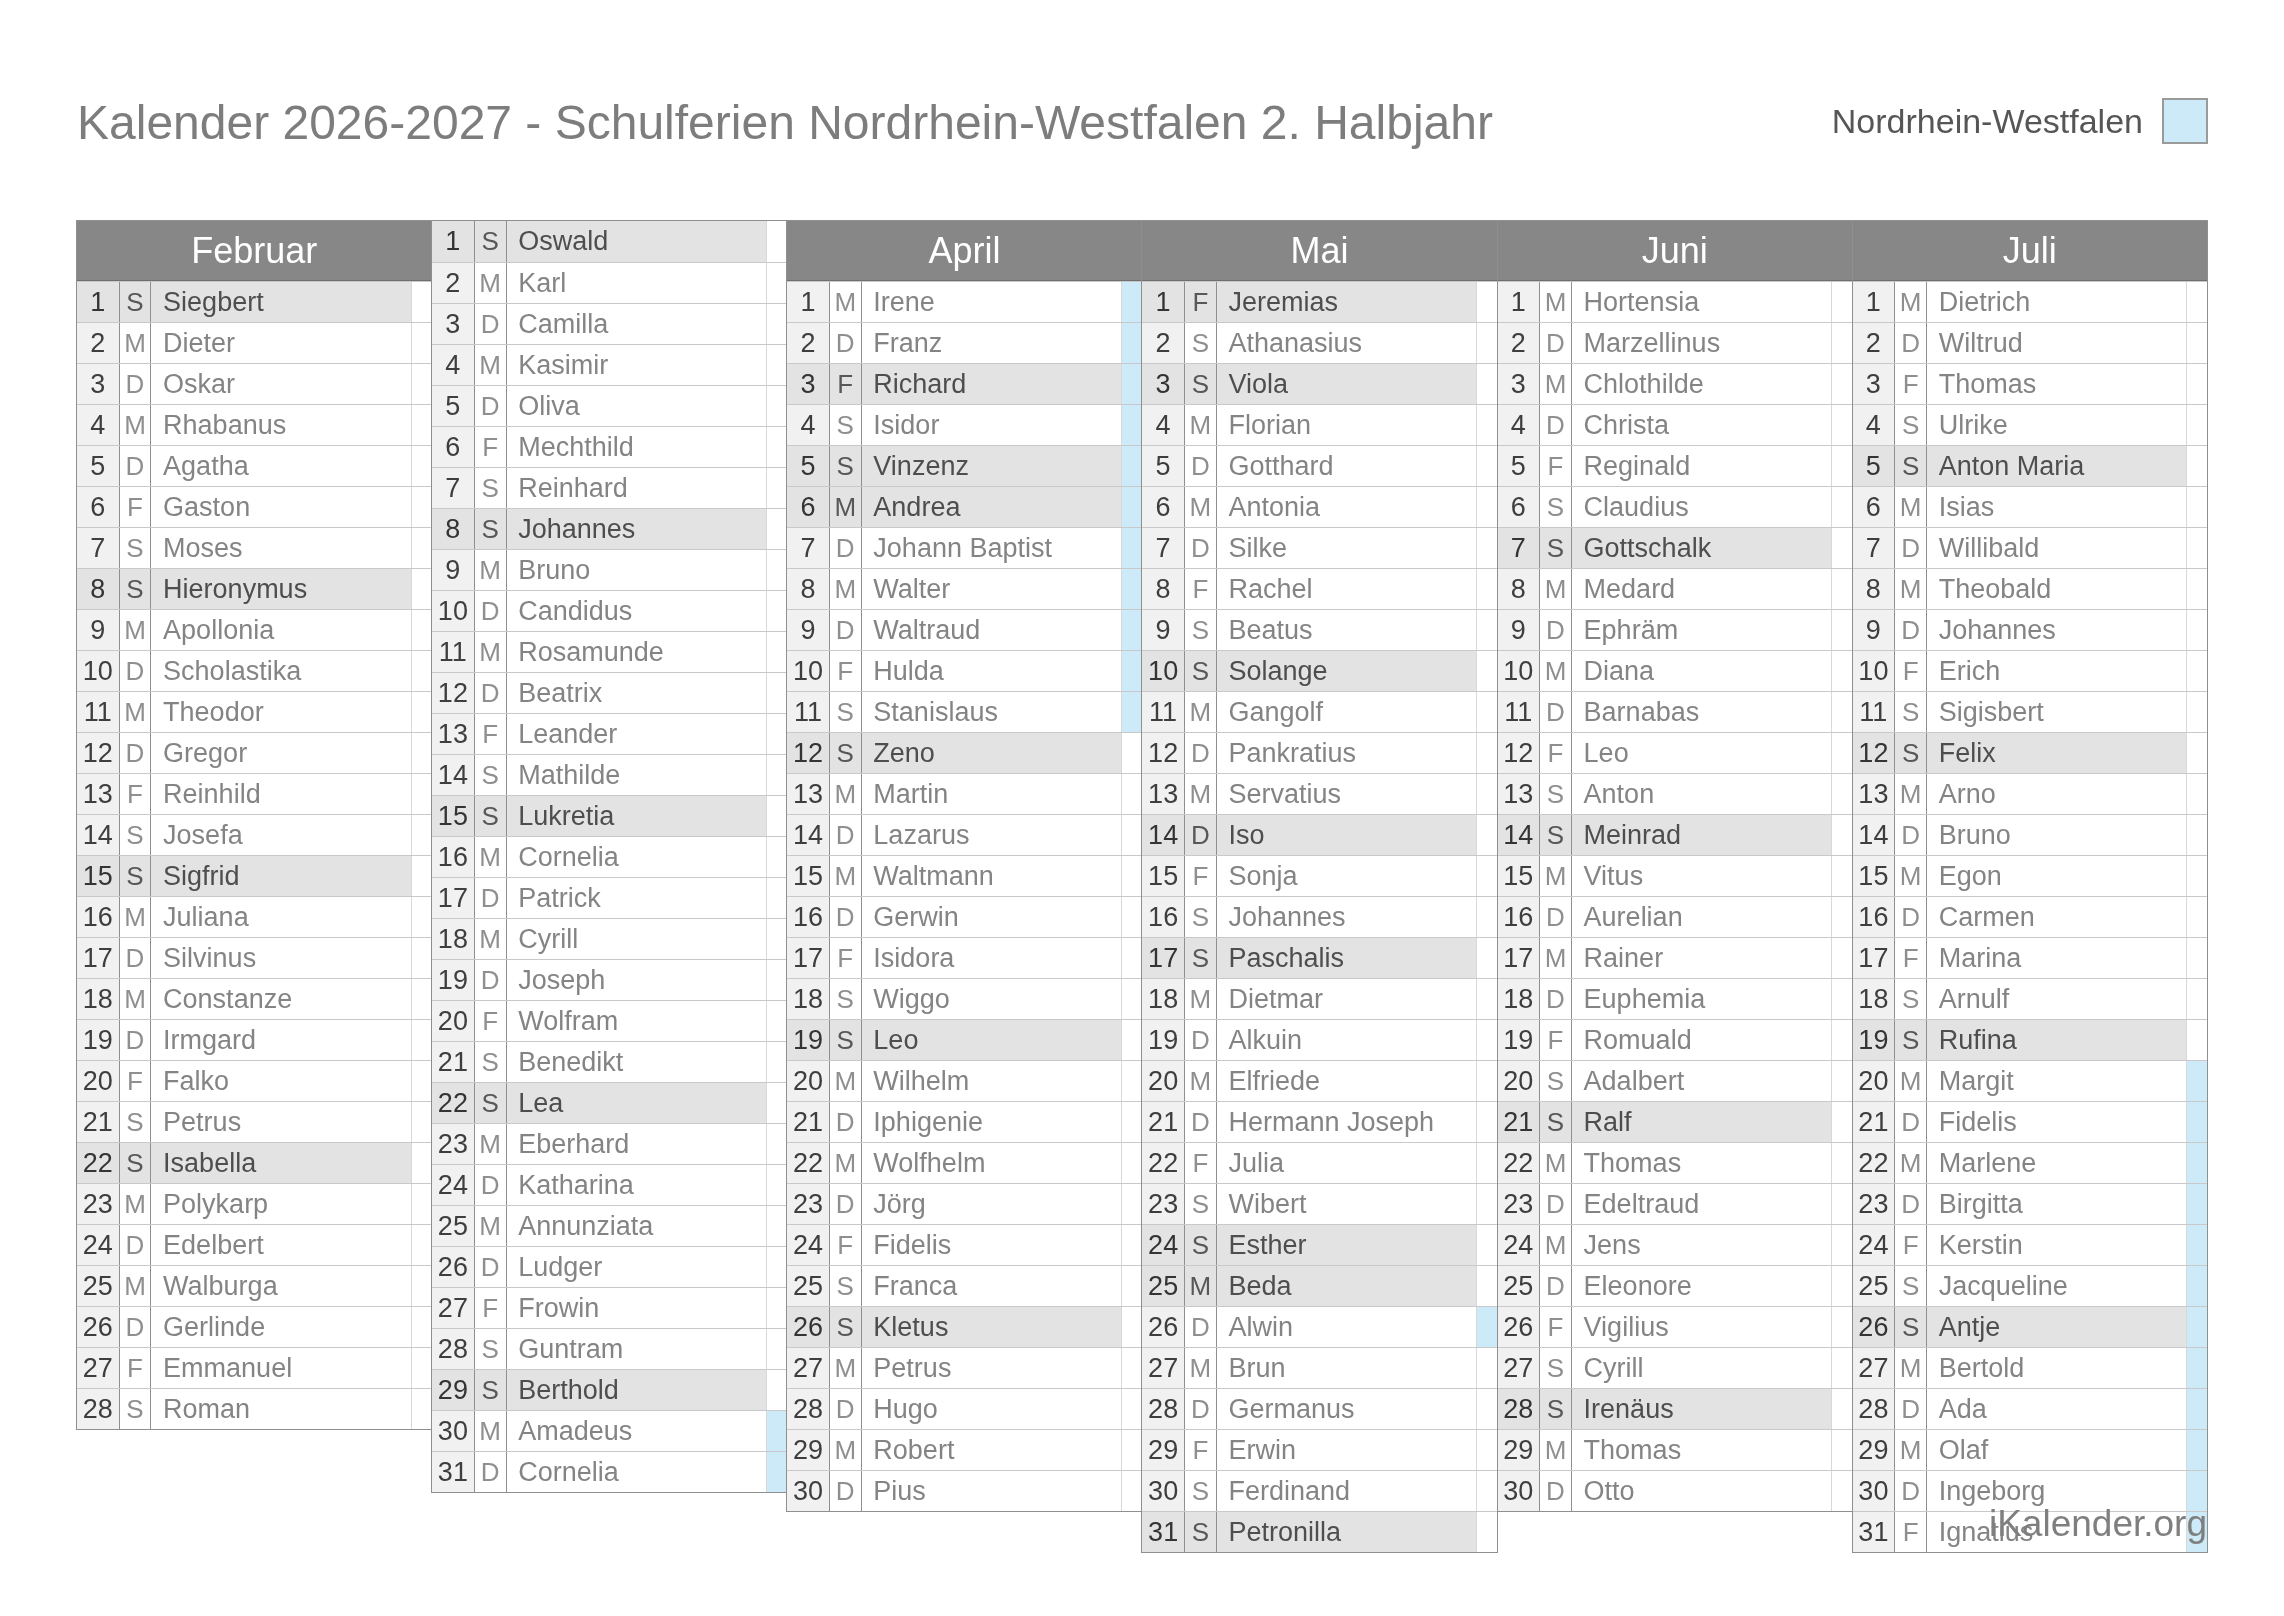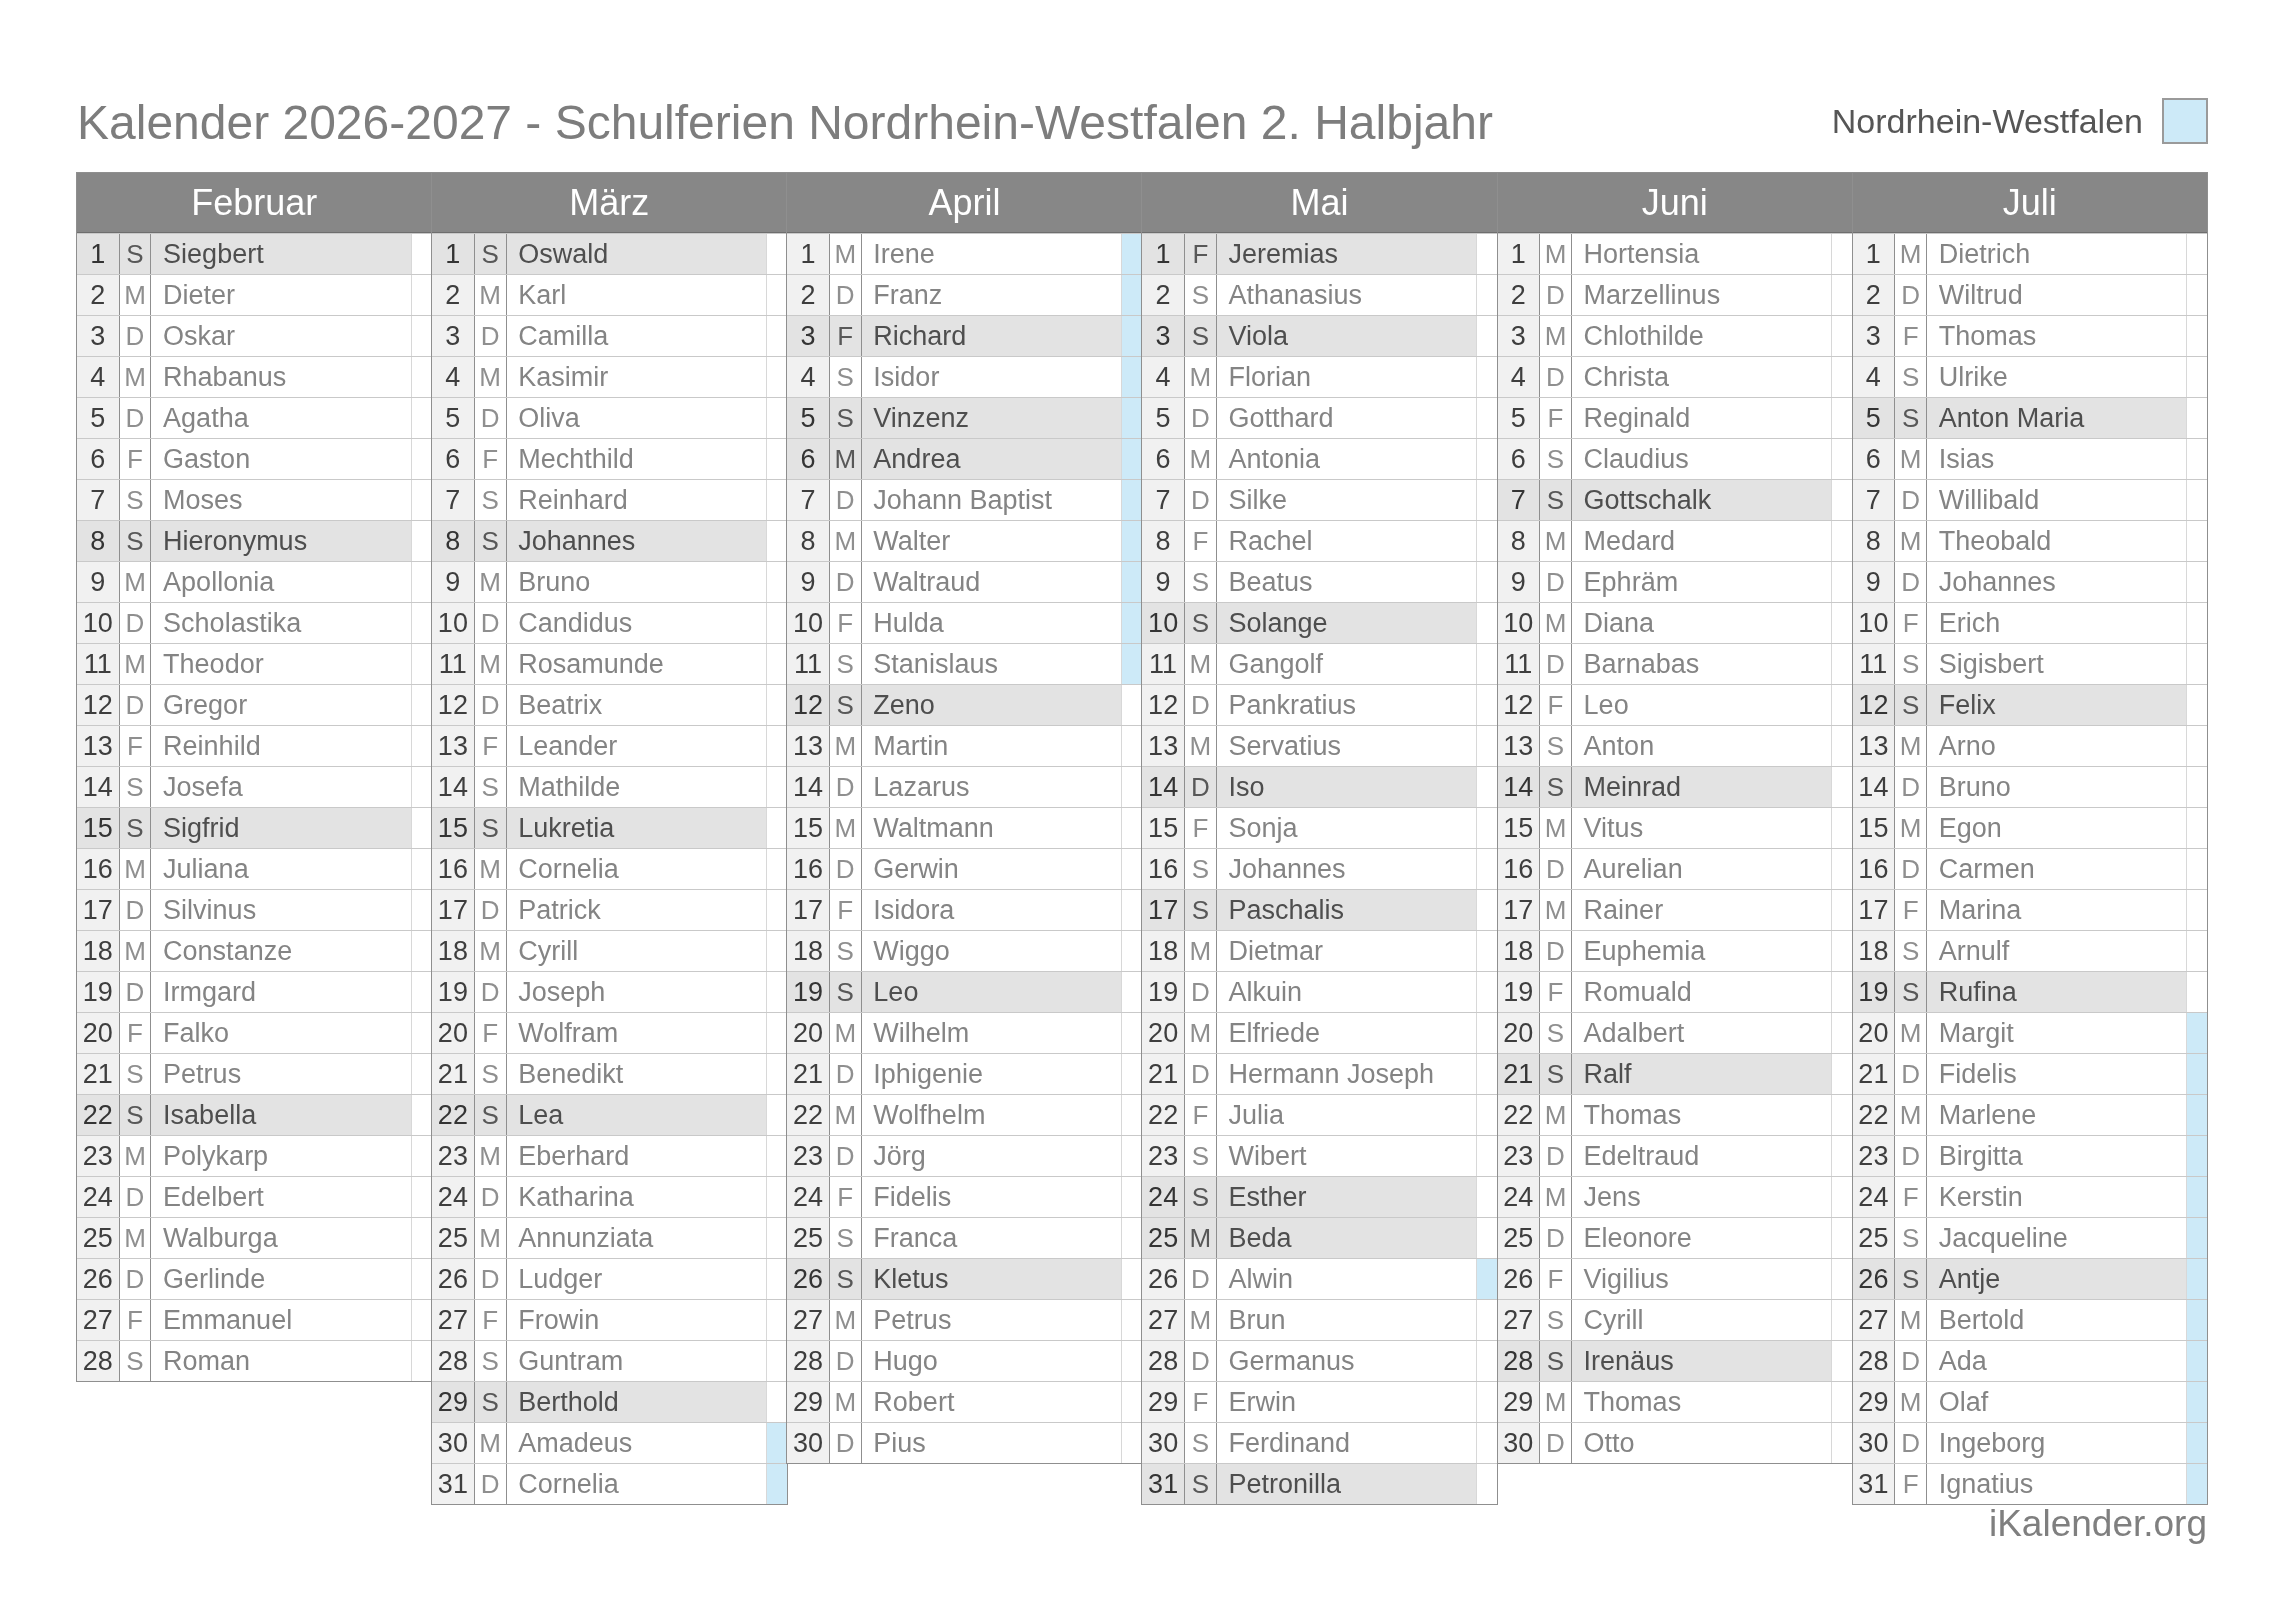--- a/index.html
+++ b/index.html
@@ -24,20 +24,21 @@
     border:2px solid #9a9a9a;box-sizing:border-box;
   }
   .calendar{
     position:absolute;left:76px;top:172px;width:2132px;
     display:flex;align-items:flex-start;
   }
   .month{
     flex:1 1 0;background:#84cc16;
     border:1.3px solid var(--grid-dark,#8f8f8f);
     box-sizing:border-box;
+    margin-top:48px;
   }
   .month + .month{margin-left:-1.3px;}
   .month-header{
     height:60px;background:var(--header-bg,#878787);
     color:var(--header-text,#fff);
     font-size:36px;display:flex;align-items:center;justify-content:center;
     border-bottom:0.7px solid #6e6e6e;box-sizing:border-box;
   }
   .day-row{
     display:flex;height:41px;box-sizing:border-box;
@@ -254,21 +255,20 @@
         <div class="c-stripe"></div>
       </div>
       <div class="day-row">
         <div class="c-num">28</div>
         <div class="c-wd">S</div>
         <div class="c-name">Roman</div>
         <div class="c-stripe"></div>
       </div>
     </div>
     <div class="month">
-      <div class="month-header">März</div>
       <div class="day-row sun">
         <div class="c-num">1</div>
         <div class="c-wd">S</div>
         <div class="c-name">Oswald</div>
         <div class="c-stripe"></div>
       </div>
       <div class="day-row">
         <div class="c-num">2</div>
         <div class="c-wd">M</div>
         <div class="c-name">Karl</div>

